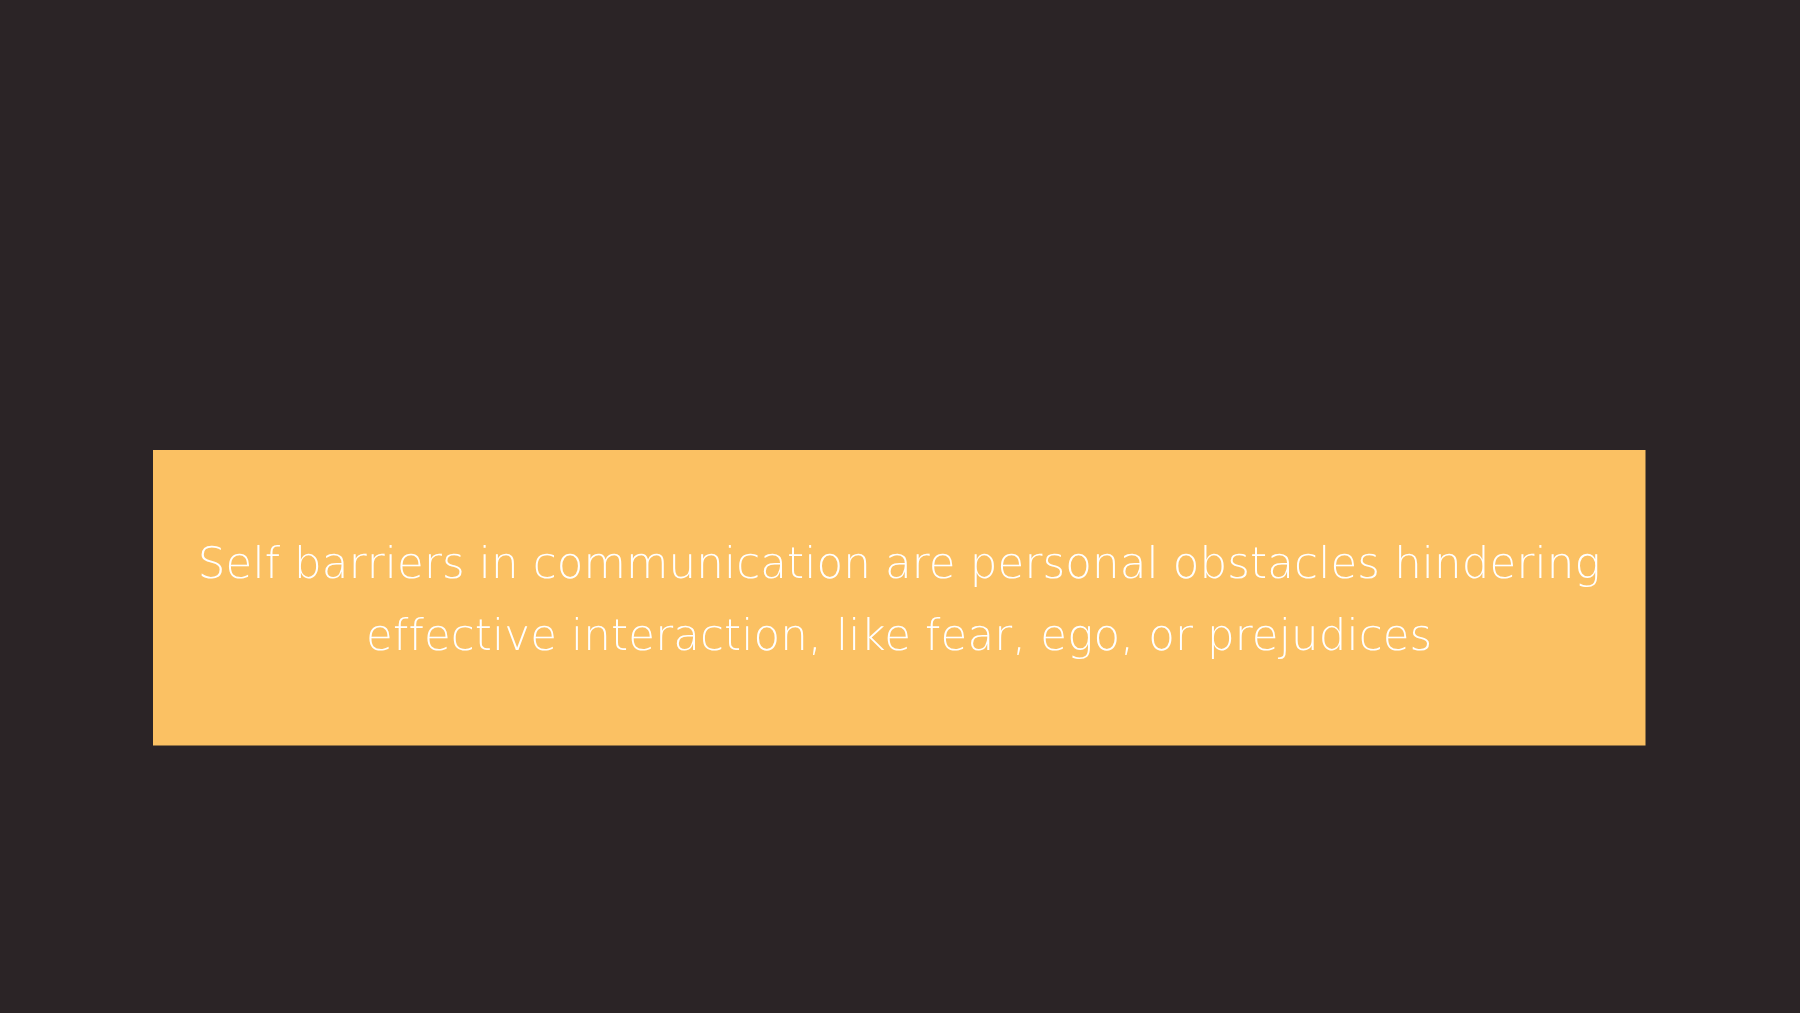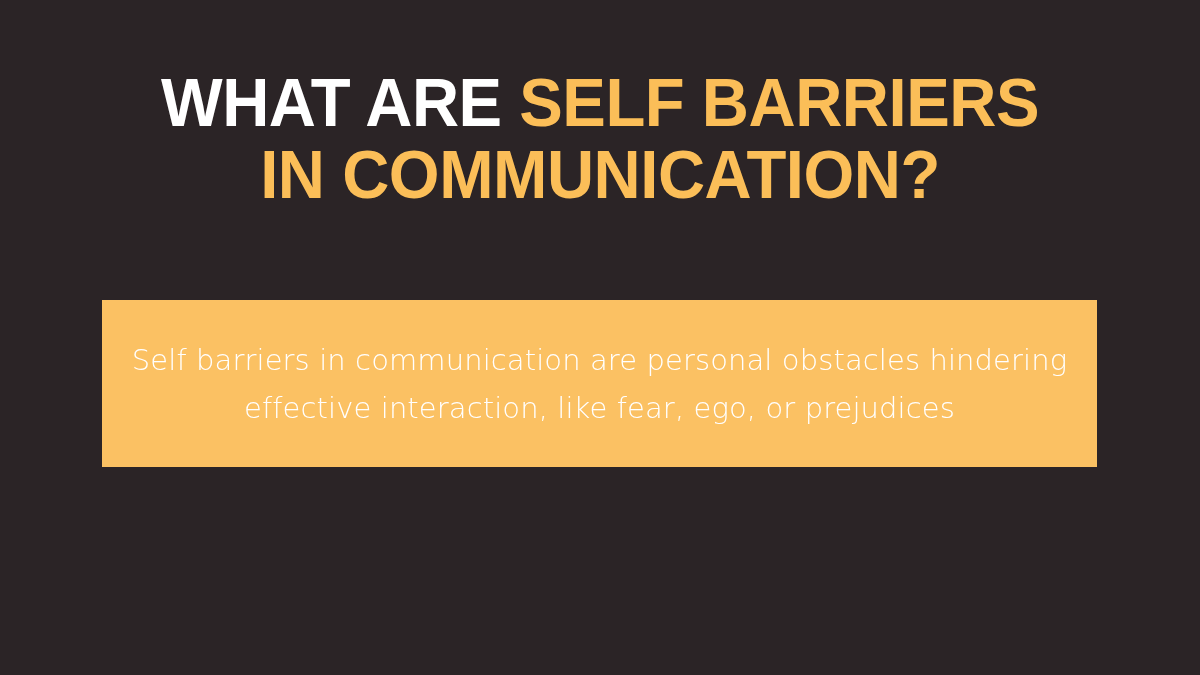--- a/index.html
+++ b/index.html
@@ -47,21 +47,21 @@
 
   .title-white { color: #ffffff; }
   .title-accent { color: #fbbe58; }
 
   
   #definition-box {
     position: absolute;
     left: 102px;
     top: 300px;
     width: 995px;
-    height: 167px;
+    height: 197px;
     background: #fbc163;
     box-sizing: border-box;
     display: flex;
     align-items: center;
     justify-content: center;
     padding: 0 22px;
   }
 
   #definition-text {
     color: #ffffff;
@@ -87,23 +87,19 @@
     font-size: 35px;
     line-height: 44px;
     letter-spacing: -0.2px;
   }
 </style>
 </head>
 <body>
 
 <div id="infographic-card">
 
-  <div id="title-block">
-    <span class="title-line title-line-1"><span class="title-white">WHAT ARE </span><span class="title-accent">SELF BARRIERS</span></span>
-    <span class="title-line title-accent">IN COMMUNICATION?</span>
-  </div>
 
   <div id="definition-box">
     <p id="definition-text">Self barriers in communication are personal obstacles hindering effective interaction, like fear, ego, or prejudices</p>
   </div>
 
 
 </div>
 
 </body></html>

